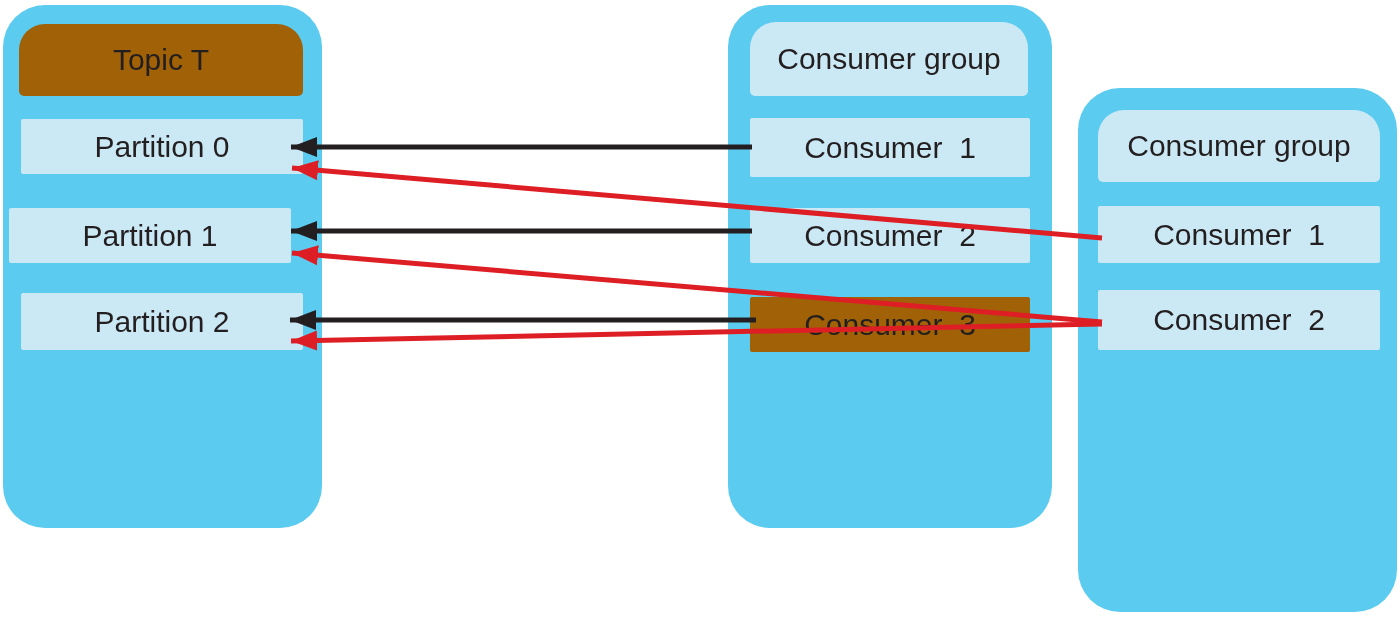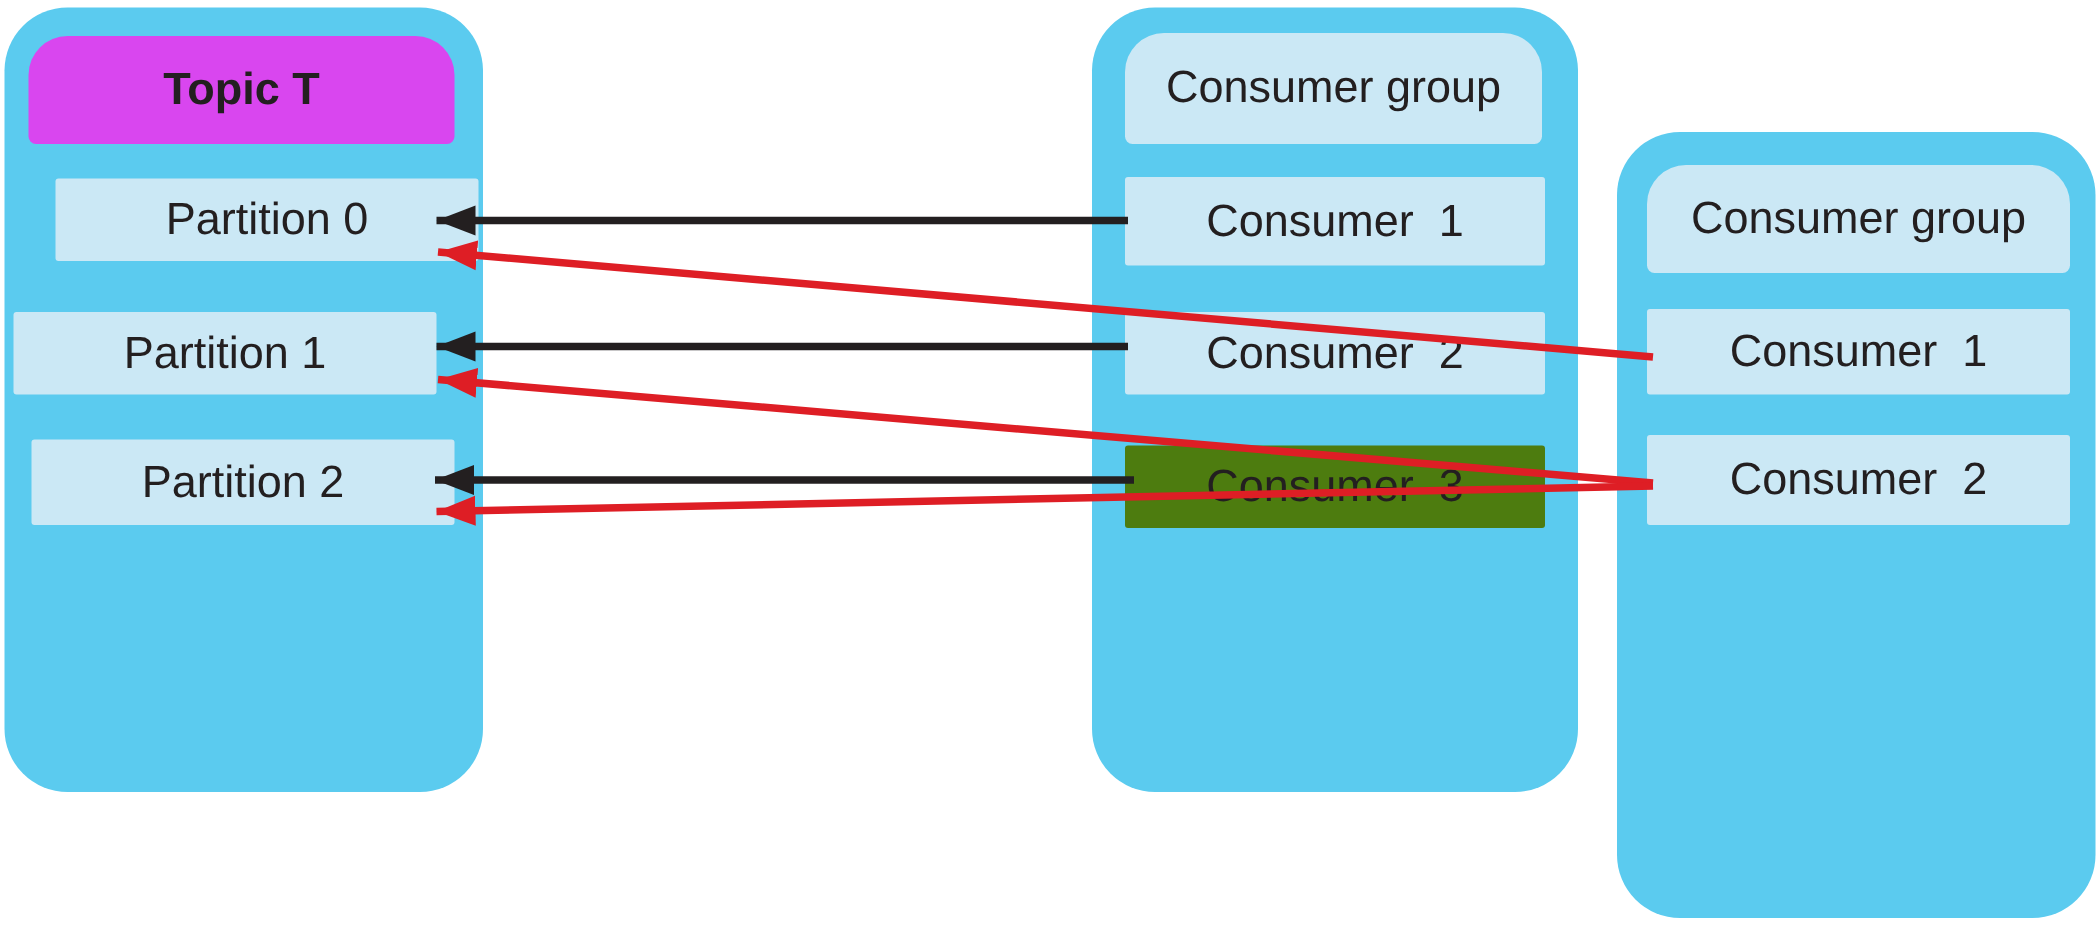--- a/index.html
+++ b/index.html
@@ -62,30 +62,30 @@
     z-index: 5;
     pointer-events: none;
   }
 </style>
 </head>
 <body style="background: rgb(255, 255, 255);">
 
 <div class="canvas">
 
   <div class="panel" id="panel-topic" style="background: rgb(91, 203, 239);"></div>
-  <div class="node title" id="topic-title" style="background: #d946ef; color: rgb(35, 31, 32); font-weight: bold;">Topic T</div>
-  <div class="node item" id="partition-0" style="background: rgb(203, 232, 245); color: rgb(35, 31, 32); margin-left: 16px;">Partition 0</div>
+  <div class="node title" id="topic-title" style="background: #a16207; color: rgb(35, 31, 32);">Topic T</div>
+  <div class="node item" id="partition-0" style="background: rgb(203, 232, 245); color: rgb(35, 31, 32);">Partition 0</div>
   <div class="node item" id="partition-1" style="background: rgb(203, 232, 245); color: rgb(35, 31, 32);">Partition 1</div>
   <div class="node item" id="partition-2" style="background: rgb(203, 232, 245); color: rgb(35, 31, 32);">Partition 2</div>
 
   <div class="panel" id="panel-group1" style="background: rgb(91, 203, 239);"></div>
   <div class="node title" id="group1-title" style="background: rgb(203, 232, 245); color: rgb(35, 31, 32);">Consumer group</div>
   <div class="node item" id="group1-consumer1" style="background: rgb(203, 232, 245); color: rgb(35, 31, 32);">Consumer  1</div>
   <div class="node item" id="group1-consumer2" style="background: rgb(203, 232, 245); color: rgb(35, 31, 32);">Consumer  2</div>
-  <div class="node item" id="group1-consumer3" style="background: #4d7c0f; color: rgb(35, 31, 32);">Consumer  3</div>
+  <div class="node item" id="group1-consumer3" style="background: #a16207; color: rgb(35, 31, 32);">Consumer  3</div>
 
   <div class="panel" id="panel-group2" style="background: rgb(91, 203, 239);"></div>
   <div class="node title" id="group2-title" style="background: rgb(203, 232, 245); color: rgb(35, 31, 32);">Consumer group</div>
   <div class="node item" id="group2-consumer1" style="background: rgb(203, 232, 245); color: rgb(35, 31, 32);">Consumer  1</div>
   <div class="node item" id="group2-consumer2" style="background: rgb(203, 232, 245); color: rgb(35, 31, 32);">Consumer  2</div>
 
   <svg id="arrow-layer" viewBox="0 0 1400 617" xmlns="http://www.w3.org/2000/svg">
     <defs>
       <marker id="ah-arrow_black" markerUnits="userSpaceOnUse" markerWidth="28" markerHeight="22" refX="26" refY="11" orient="auto">
         <polygon id="ah-arrow_black-shape" points="0,1 26,11 0,21" fill="#231F20"></polygon>

